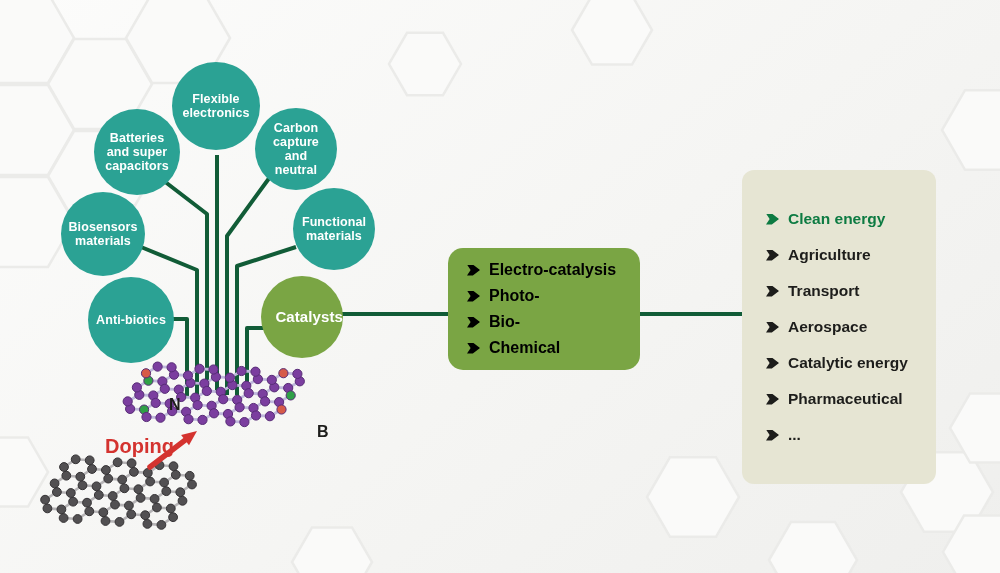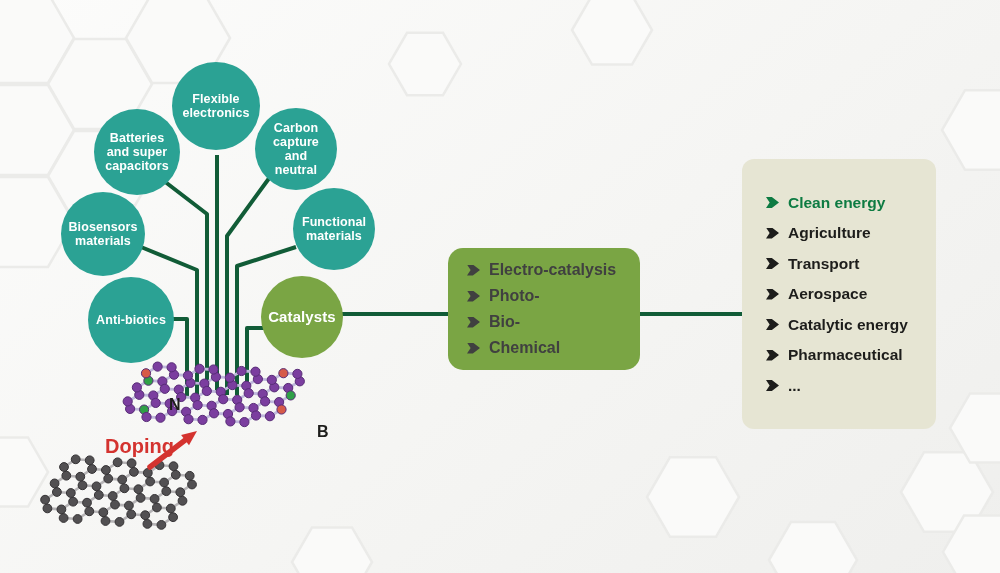--- a/index.html
+++ b/index.html
@@ -13,23 +13,23 @@
     position:absolute;border-radius:50%;
     display:flex;align-items:center;justify-content:center;
     text-align:center;color:#fff;font-weight:700;font-size:12.5px;line-height:1.13;
     white-space:pre-line;letter-spacing:.1px;
   }
   .box{
     position:absolute;display:flex;flex-direction:column;justify-content:space-evenly;
     box-sizing:border-box;
   }
   #catalysis-box{left:448px;top:248px;width:192px;height:122px;border-radius:15px;background:var(--olive);padding:5px 0;}
-  #applications-box{left:742px;top:159px;width:194px;height:270px;border-radius:12px;background:var(--beige);padding:22px 0;}
+  #applications-box{left:742px;top:170px;width:194px;height:314px;border-radius:12px;background:var(--beige);padding:22px 0;}
   .li{display:flex;align-items:center;font-weight:700;}
-  #catalysis-box .li{color:#404040;font-size:16px;padding-left:19px;}
+  #catalysis-box .li{color:#000000;font-size:16px;padding-left:19px;}
   #applications-box .li{color:var(--ink);font-size:15.5px;padding-left:24px;}
   #applications-box .li.hl{color:var(--green-text);}
   .bullet{
     display:inline-block;width:13px;height:11px;margin-right:9px;flex:none;
     background:currentColor;
     clip-path:polygon(0 0,45% 0,100% 50%,45% 100%,0 100%,28% 50%);
   }
   .flabel{position:absolute;font-weight:700;color:var(--ink);}
   #label-n{left:169px;top:396px;font-size:16px;}
   #label-b{left:317px;top:423px;font-size:16px;}
@@ -352,21 +352,21 @@
 capacitors</span></div>
       <div class="bubble" style="left: 255px; top: 108px; width: 82px; height: 82px; background: rgb(43, 162, 148);"><span>Carbon
 capture
 and
 neutral</span></div>
       <div class="bubble" style="left: 61px; top: 192px; width: 84px; height: 84px; background: rgb(43, 162, 148);"><span>Biosensors
 materials</span></div>
       <div class="bubble" style="left: 293px; top: 188px; width: 82px; height: 82px; background: rgb(43, 162, 148);"><span>Functional
 materials</span></div>
       <div class="bubble" style="left: 88px; top: 277px; width: 86px; height: 86px; background: rgb(43, 162, 148);"><span>Anti-biotics</span></div>
-      <div class="bubble" style="left: 261px; top: 276px; width: 82px; height: 82px; background: rgb(122, 165, 68); font-size: 15px;"><span>Catalysts</span></div>
+      <div class="bubble" style="left: 261px; top: 276px; width: 82px; height: 82px; background: rgb(122, 165, 68); font-size: 15px; justify-content: flex-end;"><span>Catalysts</span></div>
     </div>
 
   <div id="catalysis-box" class="box">
       <div class="li">
         <span class="bullet"></span>
         <span>Electro-catalysis</span>
       </div>
       <div class="li">
         <span class="bullet"></span>
         <span>Photo-</span>

